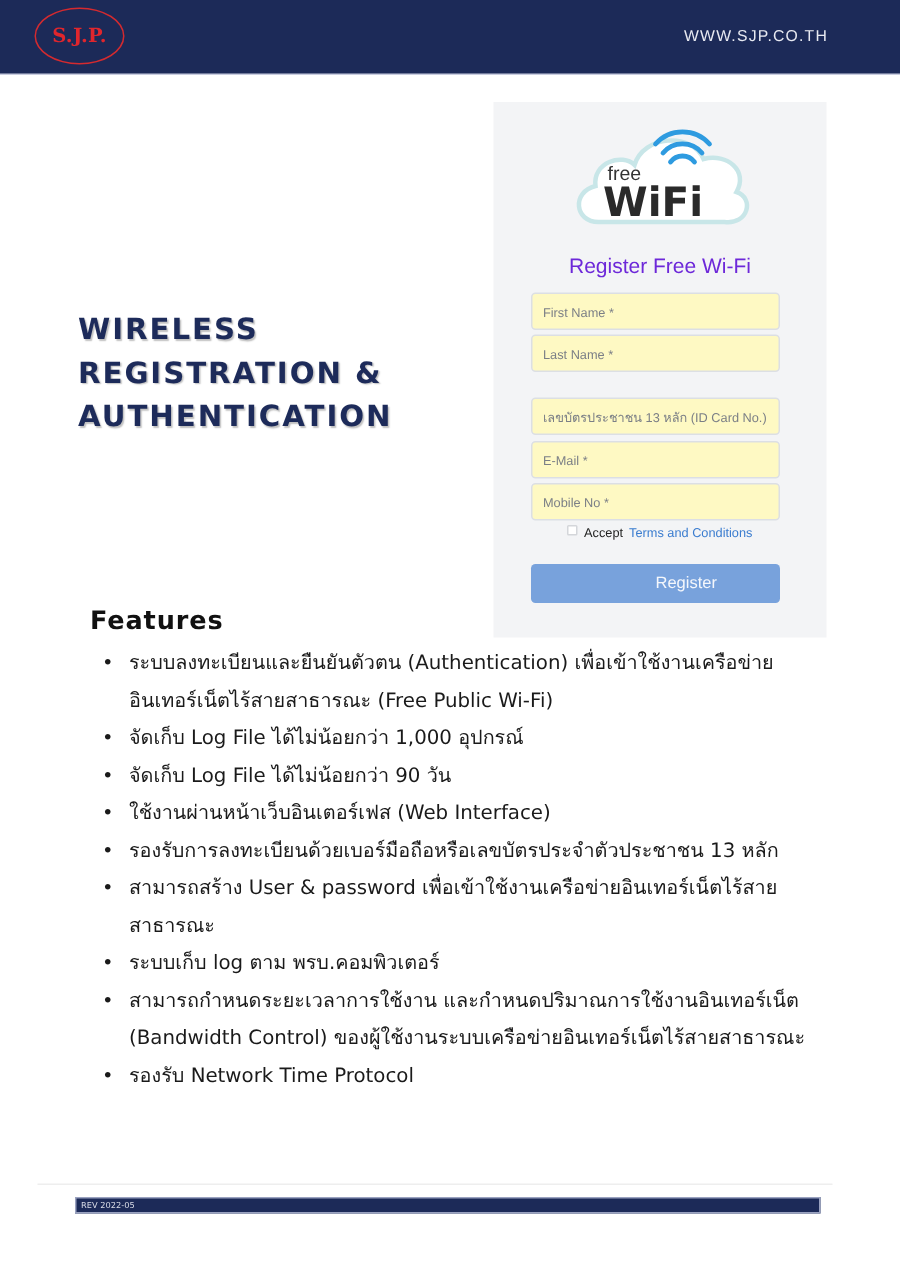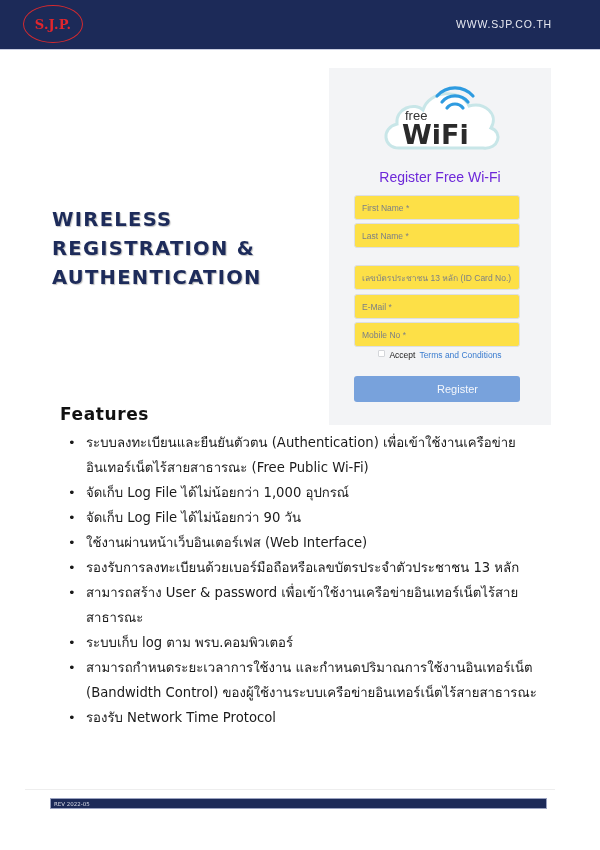--- a/index.html
+++ b/index.html
@@ -37,21 +37,21 @@
       position: absolute; left: 329px; top: 68px; width: 222px; height: 357px;
       background: #f3f4f6;
     }
     .wifi-logo { position: absolute; left: 48px; top: 14px; width: 126px; height: 78px; }
     .form-title {
       position: absolute; left: 0; top: 101px; width: 222px; text-align: center;
       font-family: "Liberation Sans", sans-serif; font-size: 14px; color: #6d28d9;
     }
     .field {
       position: absolute; left: 25px; width: 166px; height: 25px;
-      background: #fde047; border: 1px solid #dcdfe4; border-radius: 3px;
+      background: #fef9c3; border: 1px solid #dcdfe4; border-radius: 3px;
       font-family: "Liberation Sans", sans-serif; font-size: 8.5px; color: #7b7f86;
       padding: 0 7px; display: flex; align-items: center;
     }
     .select-field {
       position: absolute; left: 25px; width: 166px; height: 12px;
       background: linear-gradient(#fbfbfc, #eceef1); border: 1px solid #c9ccd1; border-radius: 2px;
       font-family: "Liberation Sans", sans-serif; font-size: 8px; color: #333;
       padding: 0 5px; display: flex; align-items: center; justify-content: space-between;
     }
     .select-arrows { font-size: 6px; color: #555; line-height: 4px; display: flex; flex-direction: column; }

